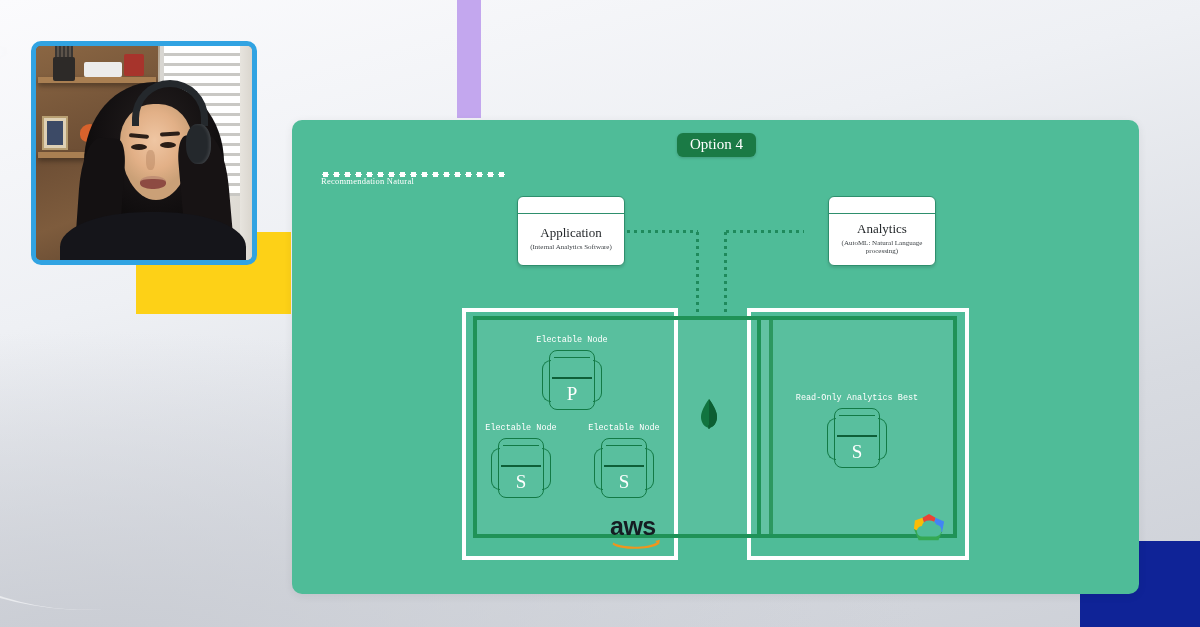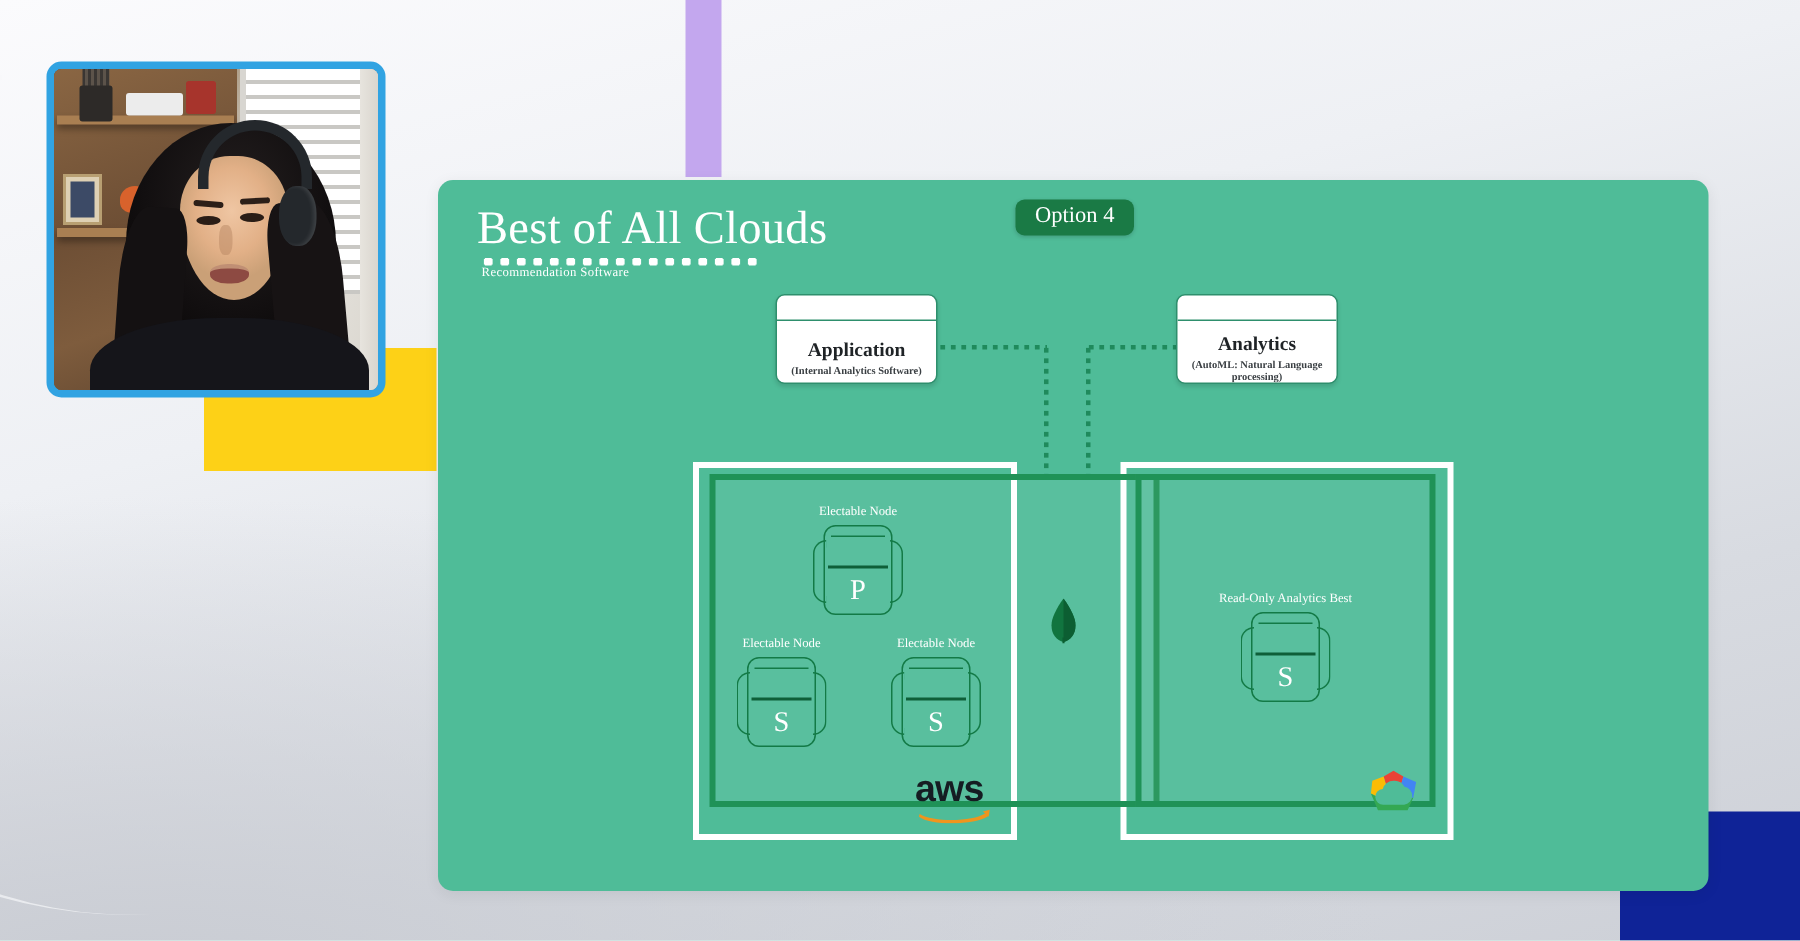--- a/index.html
+++ b/index.html
@@ -230,43 +230,42 @@
     position:absolute; left:385px; top:13px;
     background:#1a7a45; color:#fff; border-radius:6px;
     padding:3px 13px 4px; font-size:15px;
     font-family:"Liberation Serif", serif;
     box-shadow:0 1px 3px rgba(0,0,0,.18);
     white-space:nowrap; z-index:3;
   }
 
   
   .svc-card {
-    position:absolute; width:108px; height:60px;
+    position:absolute; width:108px; height:70px;
     background:#ffffff; border:1.5px solid #2e8f6d; border-radius:6px;
     box-shadow:0 2px 3px rgba(0,0,0,.13);
     overflow:hidden;
-    font-weight:bold;
   }
   .svc-card .hdr {
     height:17px; border-bottom:1.5px solid #2e8f6d;
   }
   .svc-card .body {
     height:51px; display:flex; flex-direction:column;
     align-items:center; justify-content:center; padding:2px 4px 3px;
   }
   .svc-title {
     font-family:"Liberation Serif", serif; font-size:13px; color:#1f2326;
     line-height:1.05;
   }
   .svc-note {
     font-family:"Liberation Serif", serif; font-size:7px; color:#3a3f43;
     text-align:center; line-height:1.25; margin-top:3px;
   }
   .svc-app { left:225px; top:76px; }
-  .svc-ana { left:492px; top:76px; }
+  .svc-ana { left:536px; top:76px; }
 
   
   .dot-h {
     position:absolute; height:3px;
     background-image: radial-gradient(circle, #1f8a5c 48%, transparent 50%);
     background-size: 7px 3px; background-repeat: repeat-x;
   }
   .dot-v {
     position:absolute; width:3px;
     background-image: radial-gradient(circle, #1f8a5c 48%, transparent 50%);
@@ -296,21 +295,21 @@
     position:absolute; left:407px; top:279px; width:20px; height:30px; z-index:4;
   }
 
   
   .node {
     position:absolute; width:64px; height:64px;
   }
   .node .nlabel {
     position:absolute; left:50%; top:-15px; transform:translateX(-50%);
     color:#ffffff; font-size:8.5px; white-space:nowrap;
-    font-family:Liberation Serif, serif;
+    font-family:Liberation Mono, monospace;
   }
   .node .ncyl {
     position:absolute; left:9px; top:0; width:46px; height:60px;
     border:1.6px solid #137a46; border-radius:8px;
   }
   .node .ntop {
     position:absolute; left:14px; top:7px; width:36px; height:0;
     border-top:1.6px solid #137a46;
   }
   .node .nmid {
@@ -395,23 +394,22 @@
     <div class="cam-mouth"></div>
     <div class="cam-hair-l"></div>
     <div class="cam-hair-r"></div>
     <div class="cam-headphone-band"></div>
     <div class="cam-headphone-cup"></div>
     <div class="cam-body"></div>
   </div>
 
   <div class="slide">
 
-    <div class="slide-title">Best of All Clouds</div>
     <div class="dot-rule"></div>
-    <div class="slide-sub">Recommendation Software</div>
+    <div class="slide-sub">Recommendation Natural</div>
 
     <div class="opt-badge">Option 4</div>
 
     <div class="dot-h app"></div>
     <div class="dot-v app"></div>
     <div class="dot-h ana"></div>
     <div class="dot-v ana"></div>
 
     <div class="svc-card svc-app">
       <div class="hdr"></div>

